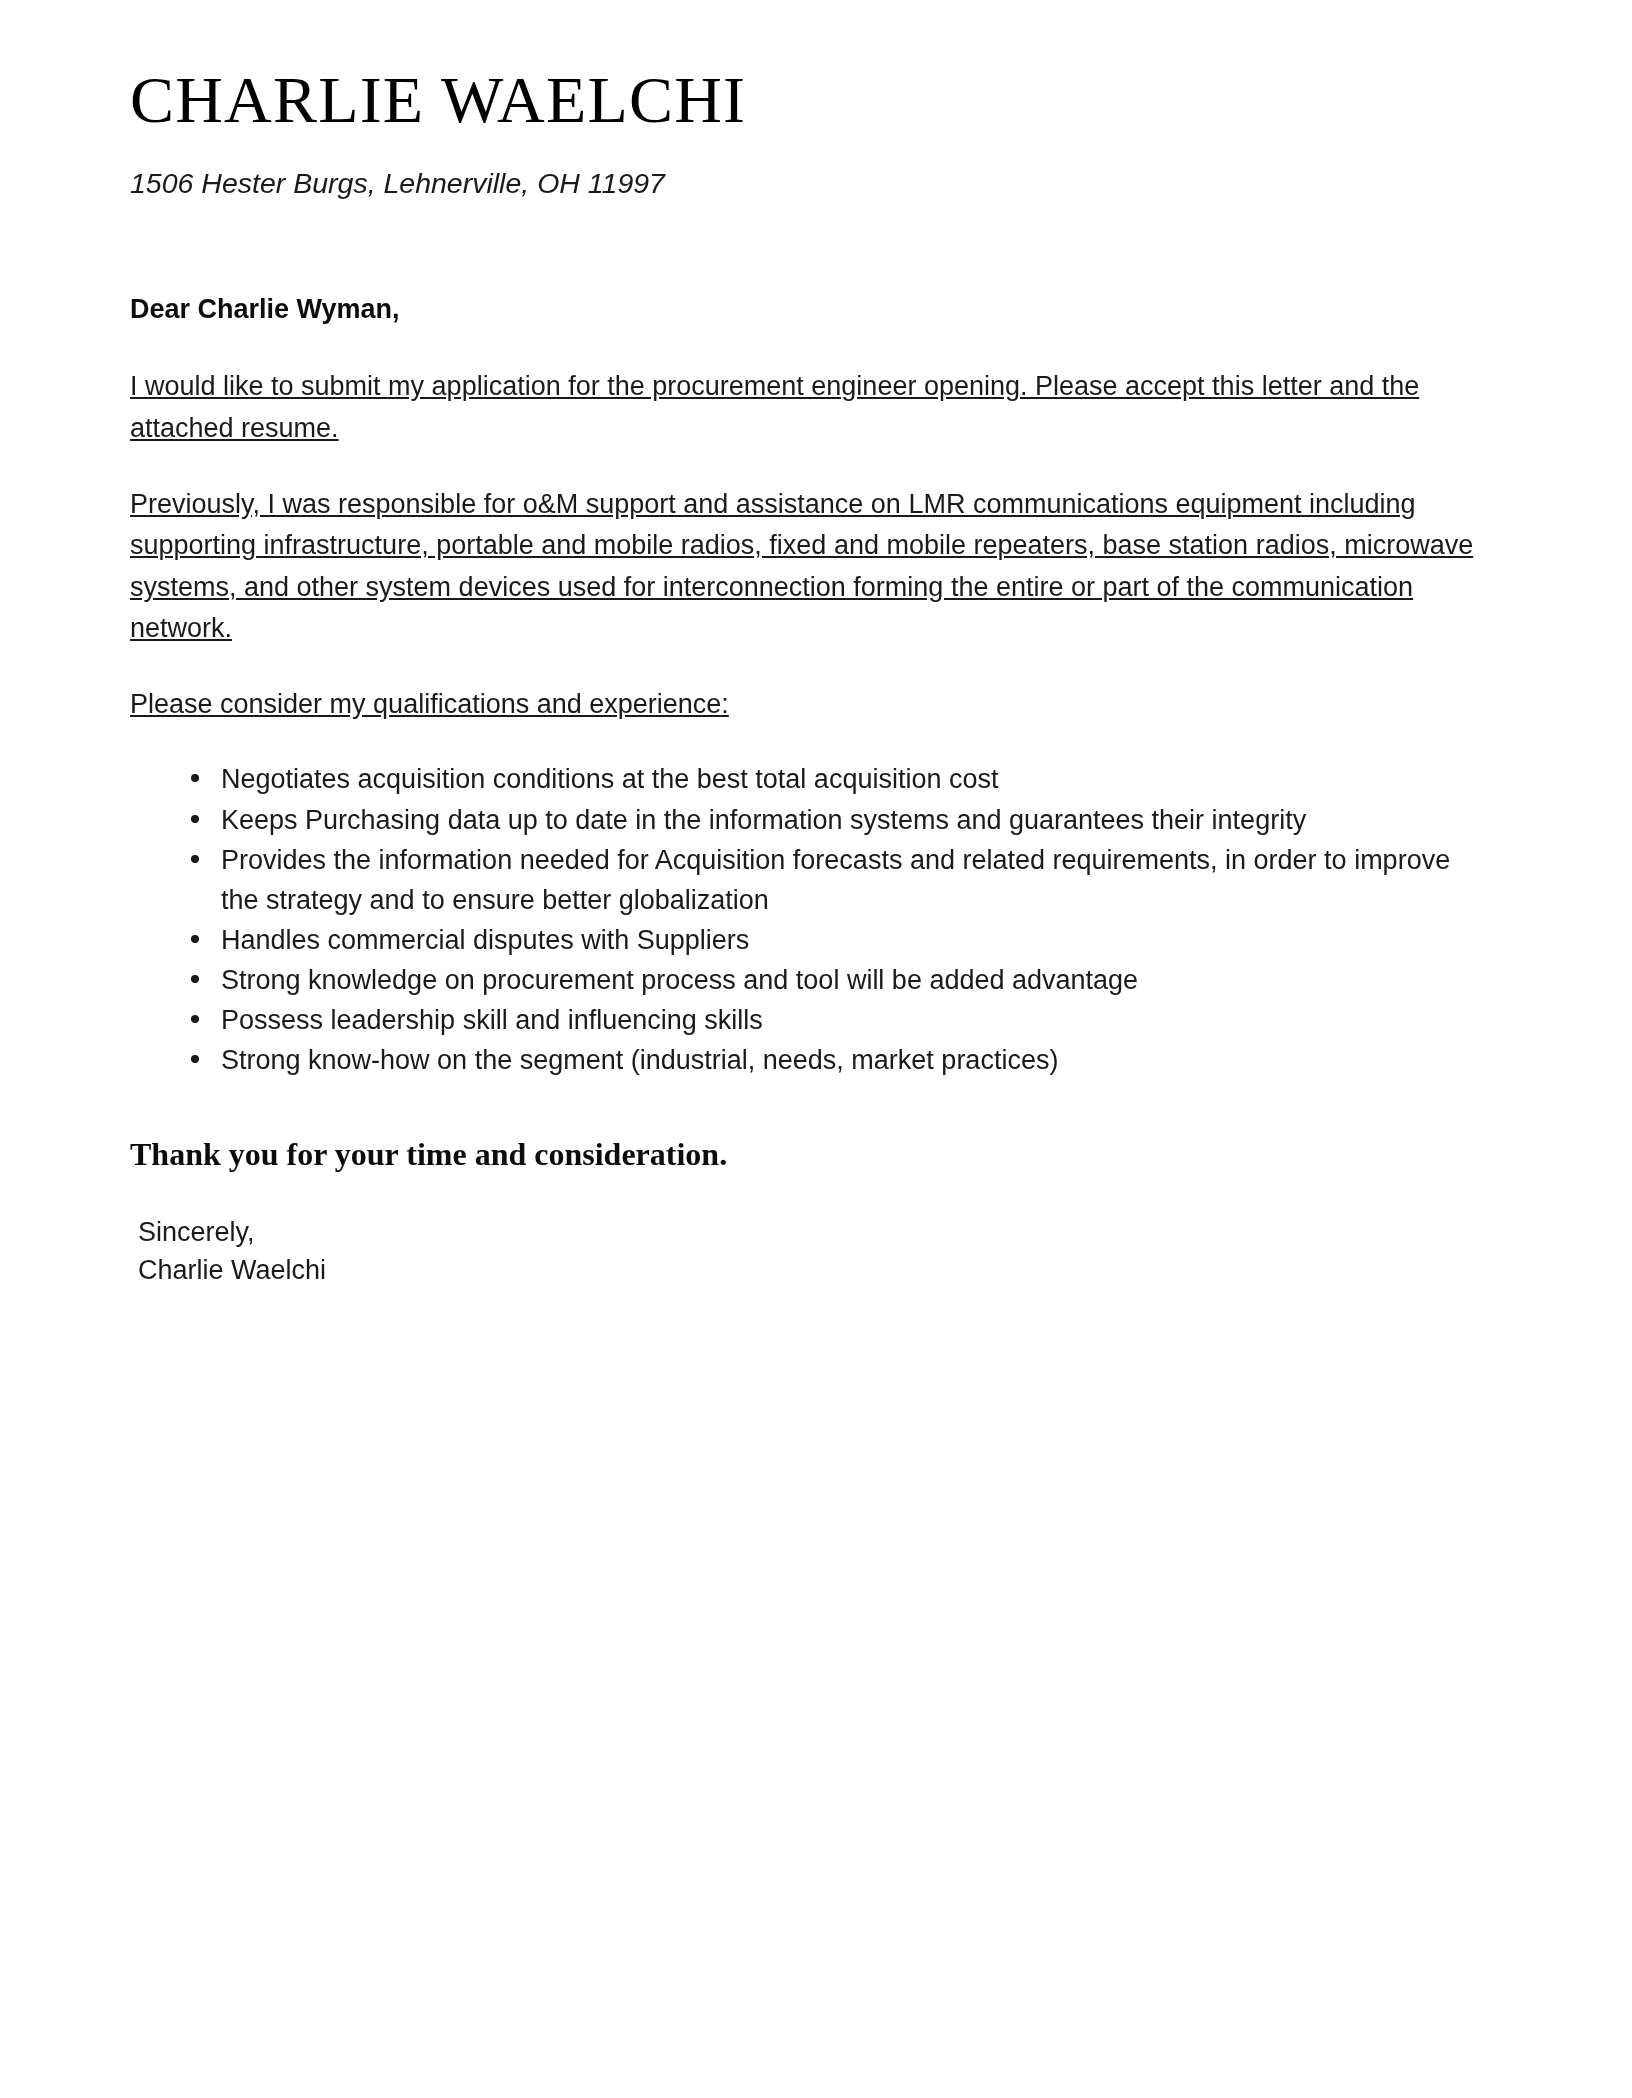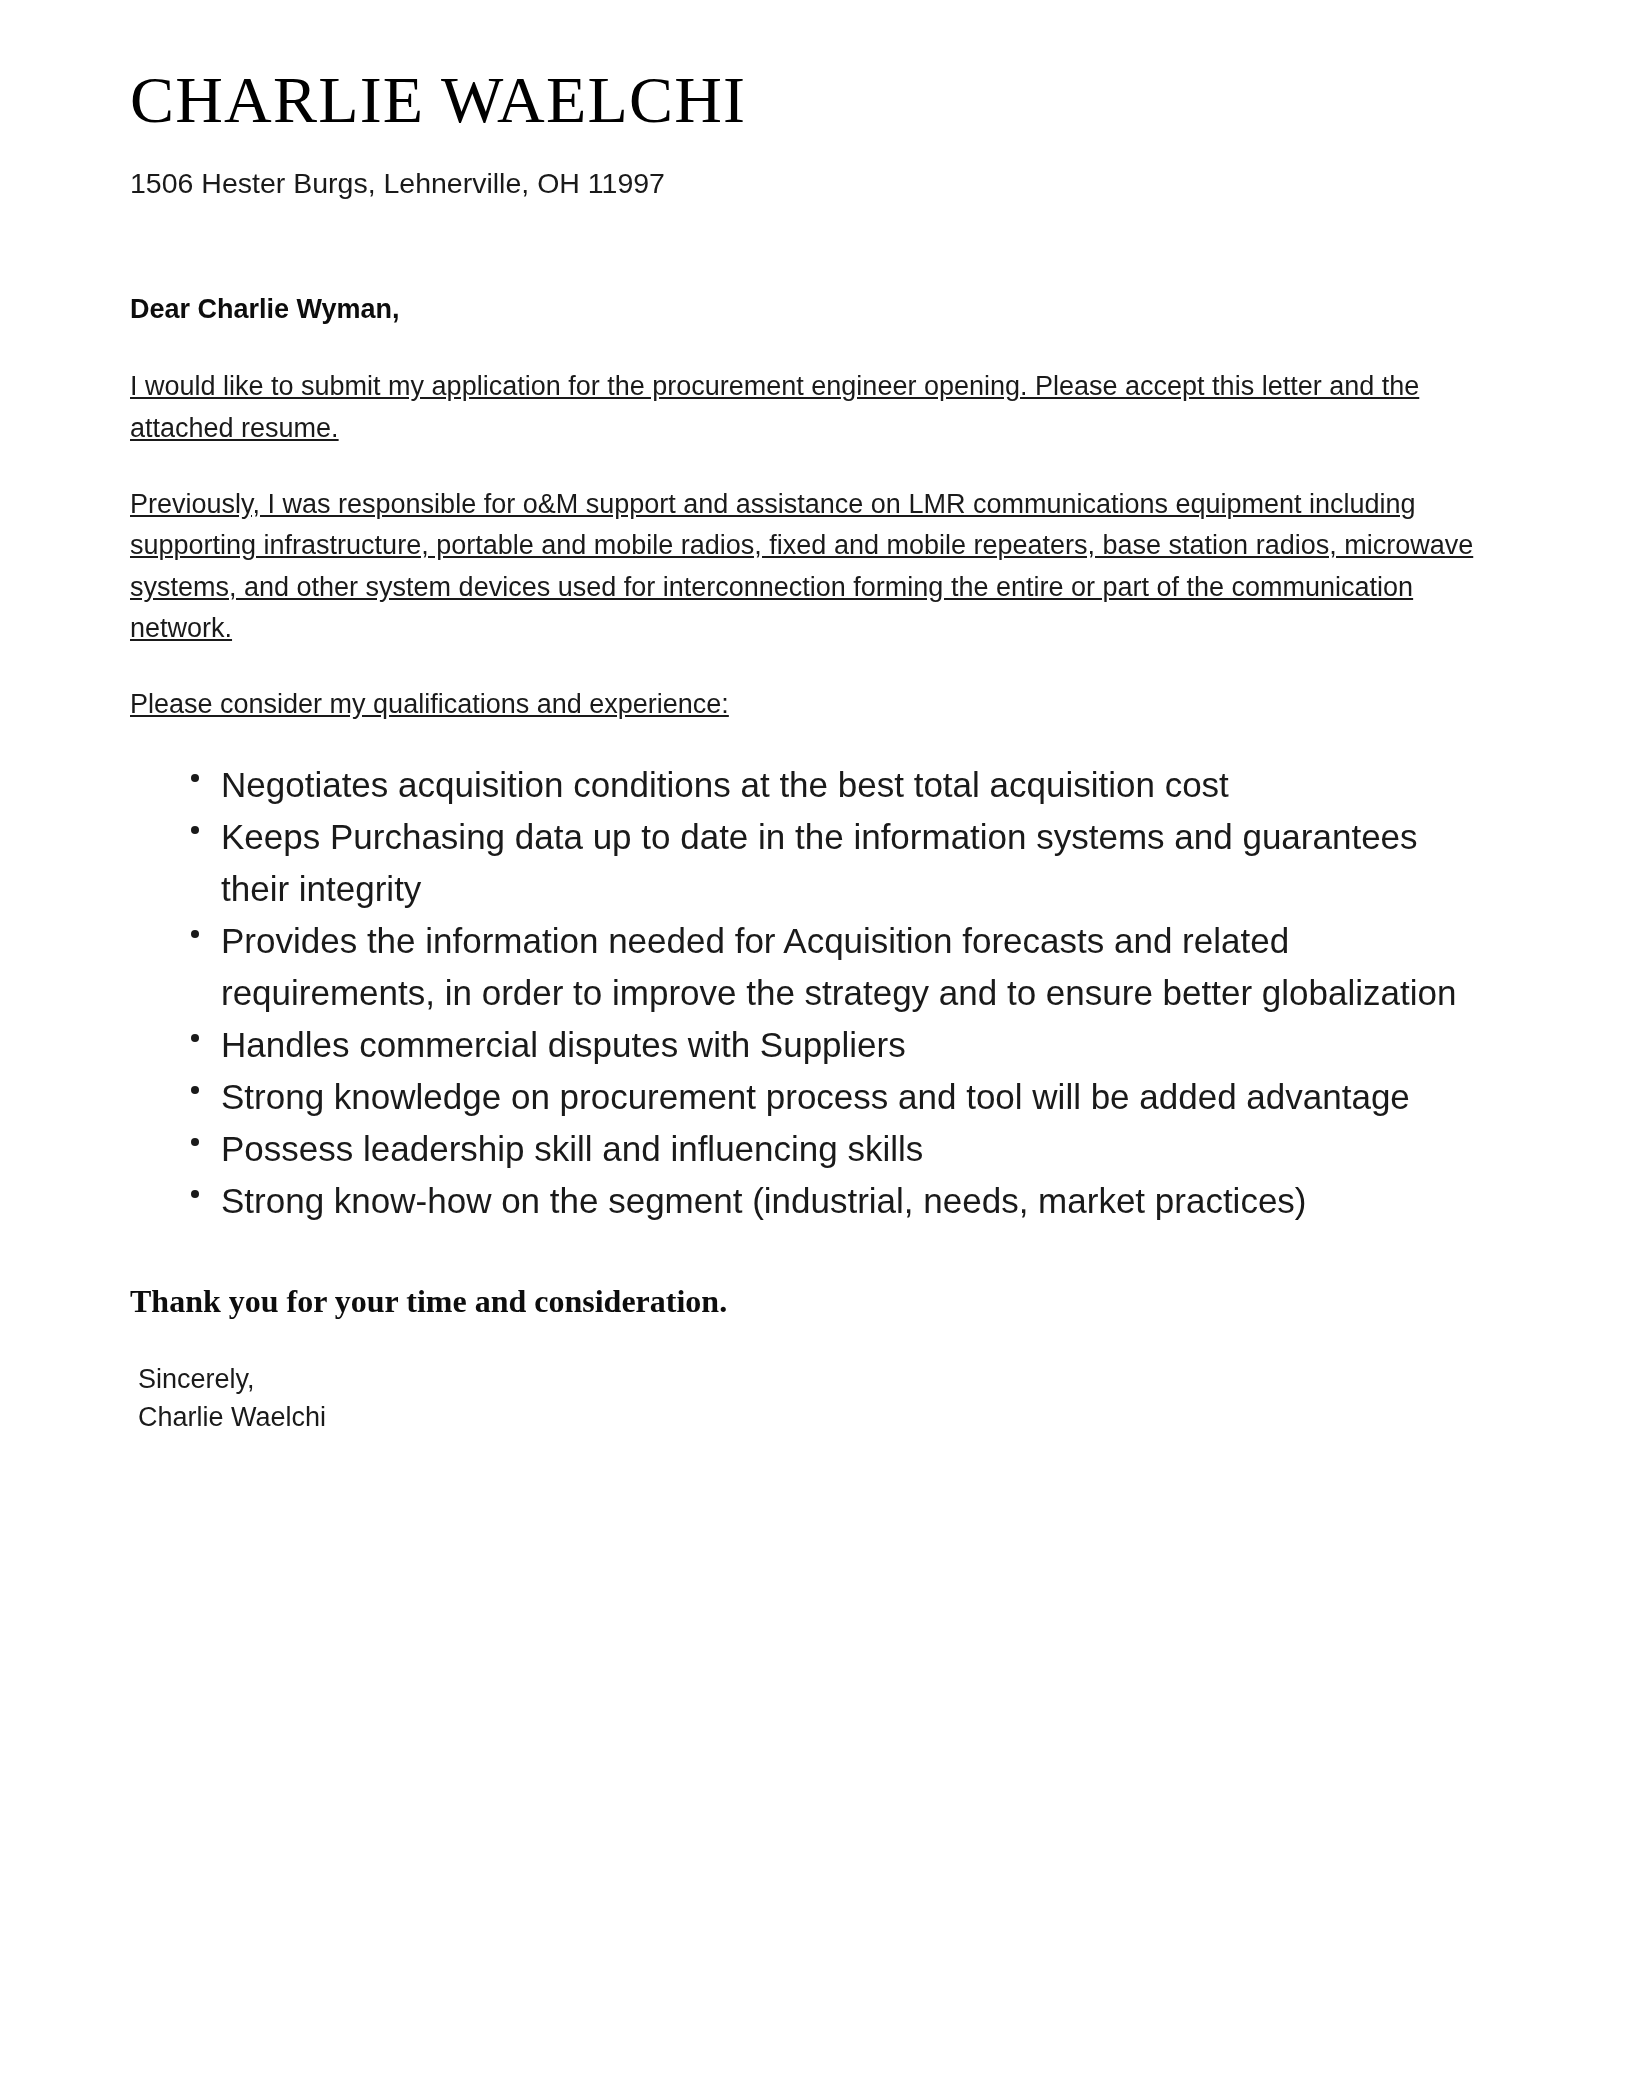--- a/index.html
+++ b/index.html
@@ -31,20 +31,21 @@
     margin: 0 0 0 0;
     white-space: nowrap;
   }
   .letterhead-address {
     font-family: "Liberation Sans", "DejaVu Sans", sans-serif;
     font-size: 28.5px;
     line-height: 1.45;
     color: #1a1a1a;
     margin: 28px 0 0 0;
     font-weight: 400;
+    font-style: italic;
   }
   .body-block {
     margin-top: 86px;
     width: 1355px;
   }
   .salutation {
     font-family: "Liberation Sans", "DejaVu Sans", sans-serif;
     font-size: 27px;
     font-weight: 700;
     color: #0d0d0d;
@@ -67,21 +68,21 @@
     max-width: 1355px;
   }
   ul.qualifications {
     margin: 8px 0 0 0;
     padding: 0 0 0 58px;
     list-style: none;
     max-width: 1330px;
   }
   ul.qualifications li {
     font-family: "Liberation Sans", "DejaVu Sans", sans-serif;
-    font-size: 35px;
+    font-size: 27px;
     font-weight: 400;
     color: #1a1a1a;
     line-height: 1.485;
     position: relative;
     padding-left: 33px;
     margin-bottom: 0px;
   }
   ul.qualifications li::before {
     content: "";
     position: absolute;

